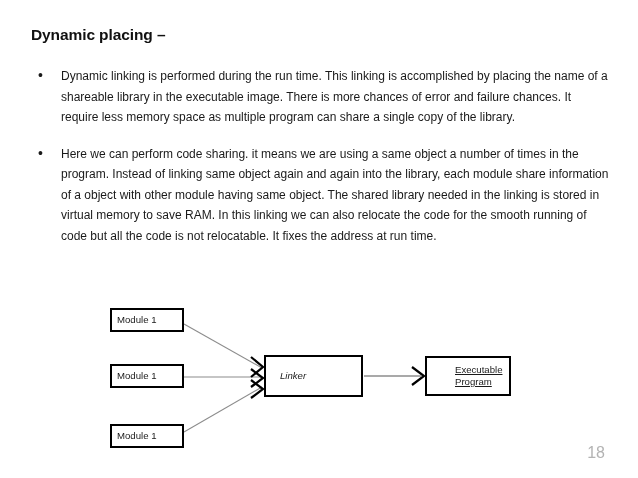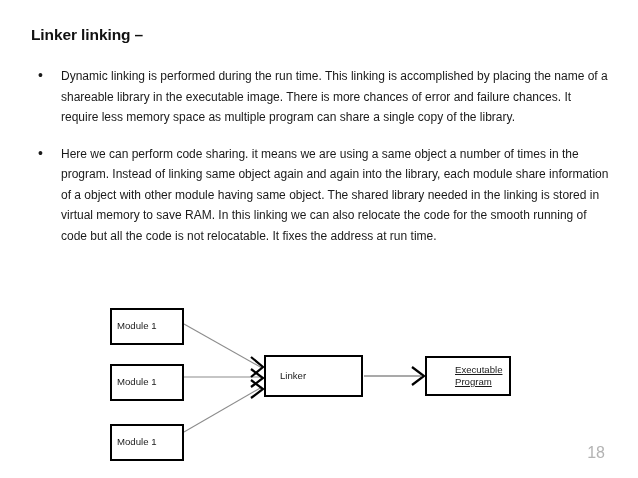--- a/index.html
+++ b/index.html
@@ -84,53 +84,53 @@
     display: flex;
     align-items: center;
   }
   .node-label {
     font-size: 9.6px;
     color: #1a1a1a;
     line-height: 12.5px;
     white-space: pre-line;
   }
 
-  .mod-box { width: 74px; height: 37px; }
+  .mod-box { width: 74px; height: 24px; }
   .mod-box .node-label { padding-left: 5px; }
 
   #box-module-1 { left: 110px; top: 16px; }
   #box-module-2 { left: 110px; top: 72px; }
   #box-module-3 { left: 110px; top: 132px; }
 
   #box-linker {
     left: 264px; top: 63px;
     width: 99px; height: 42px;
   }
-  #box-linker .node-label { padding-left: 14px; }
+  #box-linker .node-label { padding-left: 14px; font-style: italic; }
 
   #box-executable {
     left: 425px; top: 64px;
     width: 86px; height: 40px;
   }
   #box-executable .node-label { padding-left: 28px; text-decoration: underline; }
 
   .page-number {
     position: absolute;
     right: 33px;
     bottom: 16px;
     font-size: 16px;
     color: #b3b3b3;
   }
 </style>
 </head>
 <body>
 
 <div id="slide">
 
-  <div class="slide-title">Linker linking –</div>
+  <div class="slide-title">Dynamic placing –</div>
 
   <div class="bullet-list">
 
     <div class="bullet-item">
       <span class="bullet-marker">•</span>
       <span class="bullet-text">Dynamic linking is performed during the run time. This linking is accomplished by placing the name of a shareable library in the executable image. There is more chances of error and failure chances. It require less memory space as multiple program can share a single copy of the library.</span>
     </div>
 
     <div class="bullet-item">
       <span class="bullet-marker">•</span>

